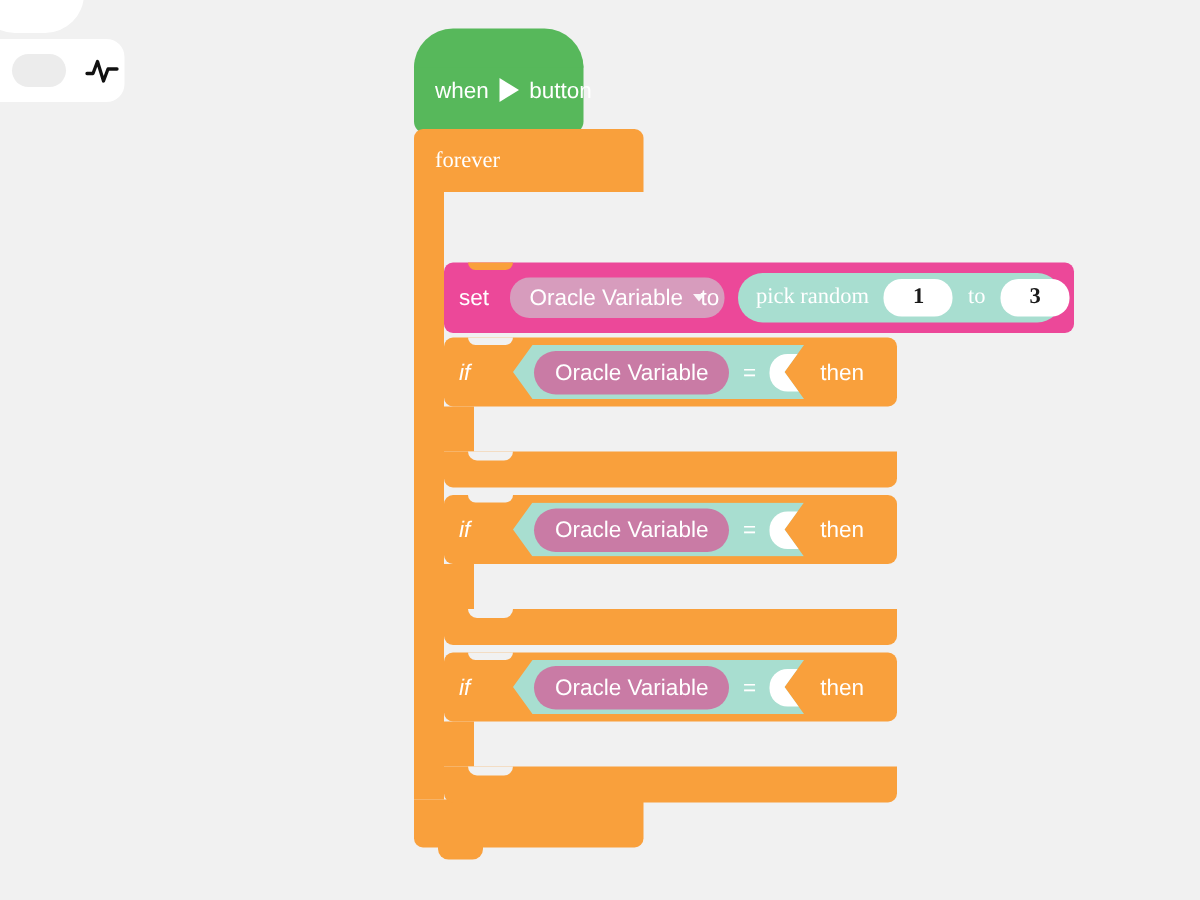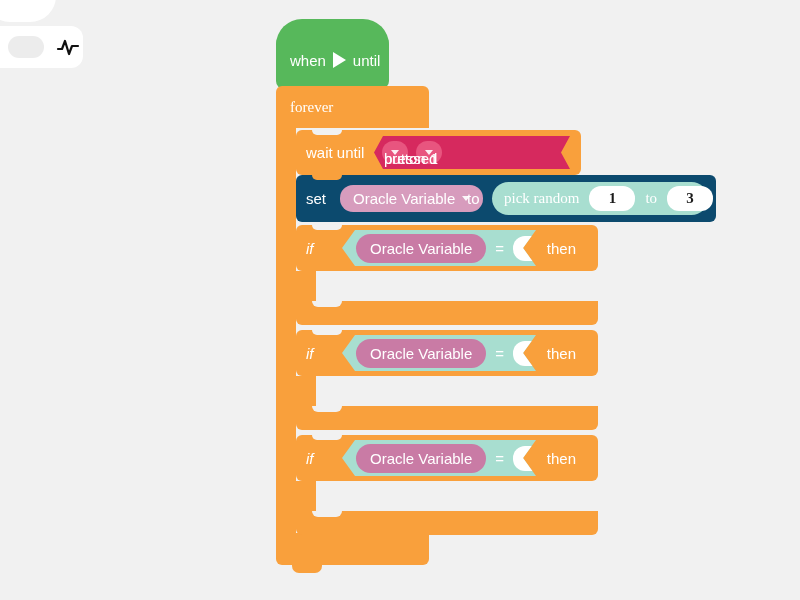--- a/index.html
+++ b/index.html
@@ -109,21 +109,21 @@
   }
   .ddarrow{
     width:0;height:0;border-left:4px solid transparent;
     border-right:4px solid transparent;border-top:5px solid #ffffff;
     opacity:.9;
   }
 
   
   #setblk{
     left:296px;top:175px;width:420px;height:47px;
-    background:#0c4a6e;border-radius:6px;
+    background:#ec4899;border-radius:6px;
   }
   #setblk .notch-top{background:#f9a03c;}
   #setblk .lbl.set-w{position:absolute;left:10px;top:16px;}
   #setblk .lbl.to-w{position:absolute;left:171px;top:16px;}
   #var-dd{
     position:absolute;left:44px;top:10px;height:27px;
     background:#d79cbd;border-radius:13px;
     display:flex;align-items:center;gap:7px;padding:0 13px;
   }
   #pickrand{
@@ -188,44 +188,30 @@
     </svg>
   </div>
 </div>
 
 <div id="canvas">
 
   <div class="blk" id="hat">
     <div class="row">
       <span class="lbl">when</span>
       <span class="play-tri"></span>
-      <span class="lbl">until</span>
+      <span class="lbl">button</span>
     </div>
   </div>
 
   <div class="blk orange" id="forever-head">
     <span class="lbl">forever</span>
   </div>
   <div class="blk orange" id="forever-left"></div>
   <div class="blk orange" id="forever-foot"></div>
 
-  <div class="blk orange" id="wait">
-    <div class="notch-top"></div>
-    <span class="lbl">wait until</span>
-    <div class="hexbool" id="bool-pressed">
-      <div class="ddpill">
-        <span class="lbl">button 1</span>
-        <span class="ddarrow"></span>
-      </div>
-      <div class="ddpill">
-        <span class="lbl">pressed</span>
-        <span class="ddarrow"></span>
-      </div>
-    </div>
-  </div>
 
   <div class="blk" id="setblk">
     <div class="notch-top"></div>
     <span class="lbl set-w">set</span>
     <div id="var-dd">
       <span class="lbl">Oracle Variable</span>
       <span class="ddarrow"></span>
     </div>
     <span class="lbl to-w">to</span>
     <div id="pickrand">

